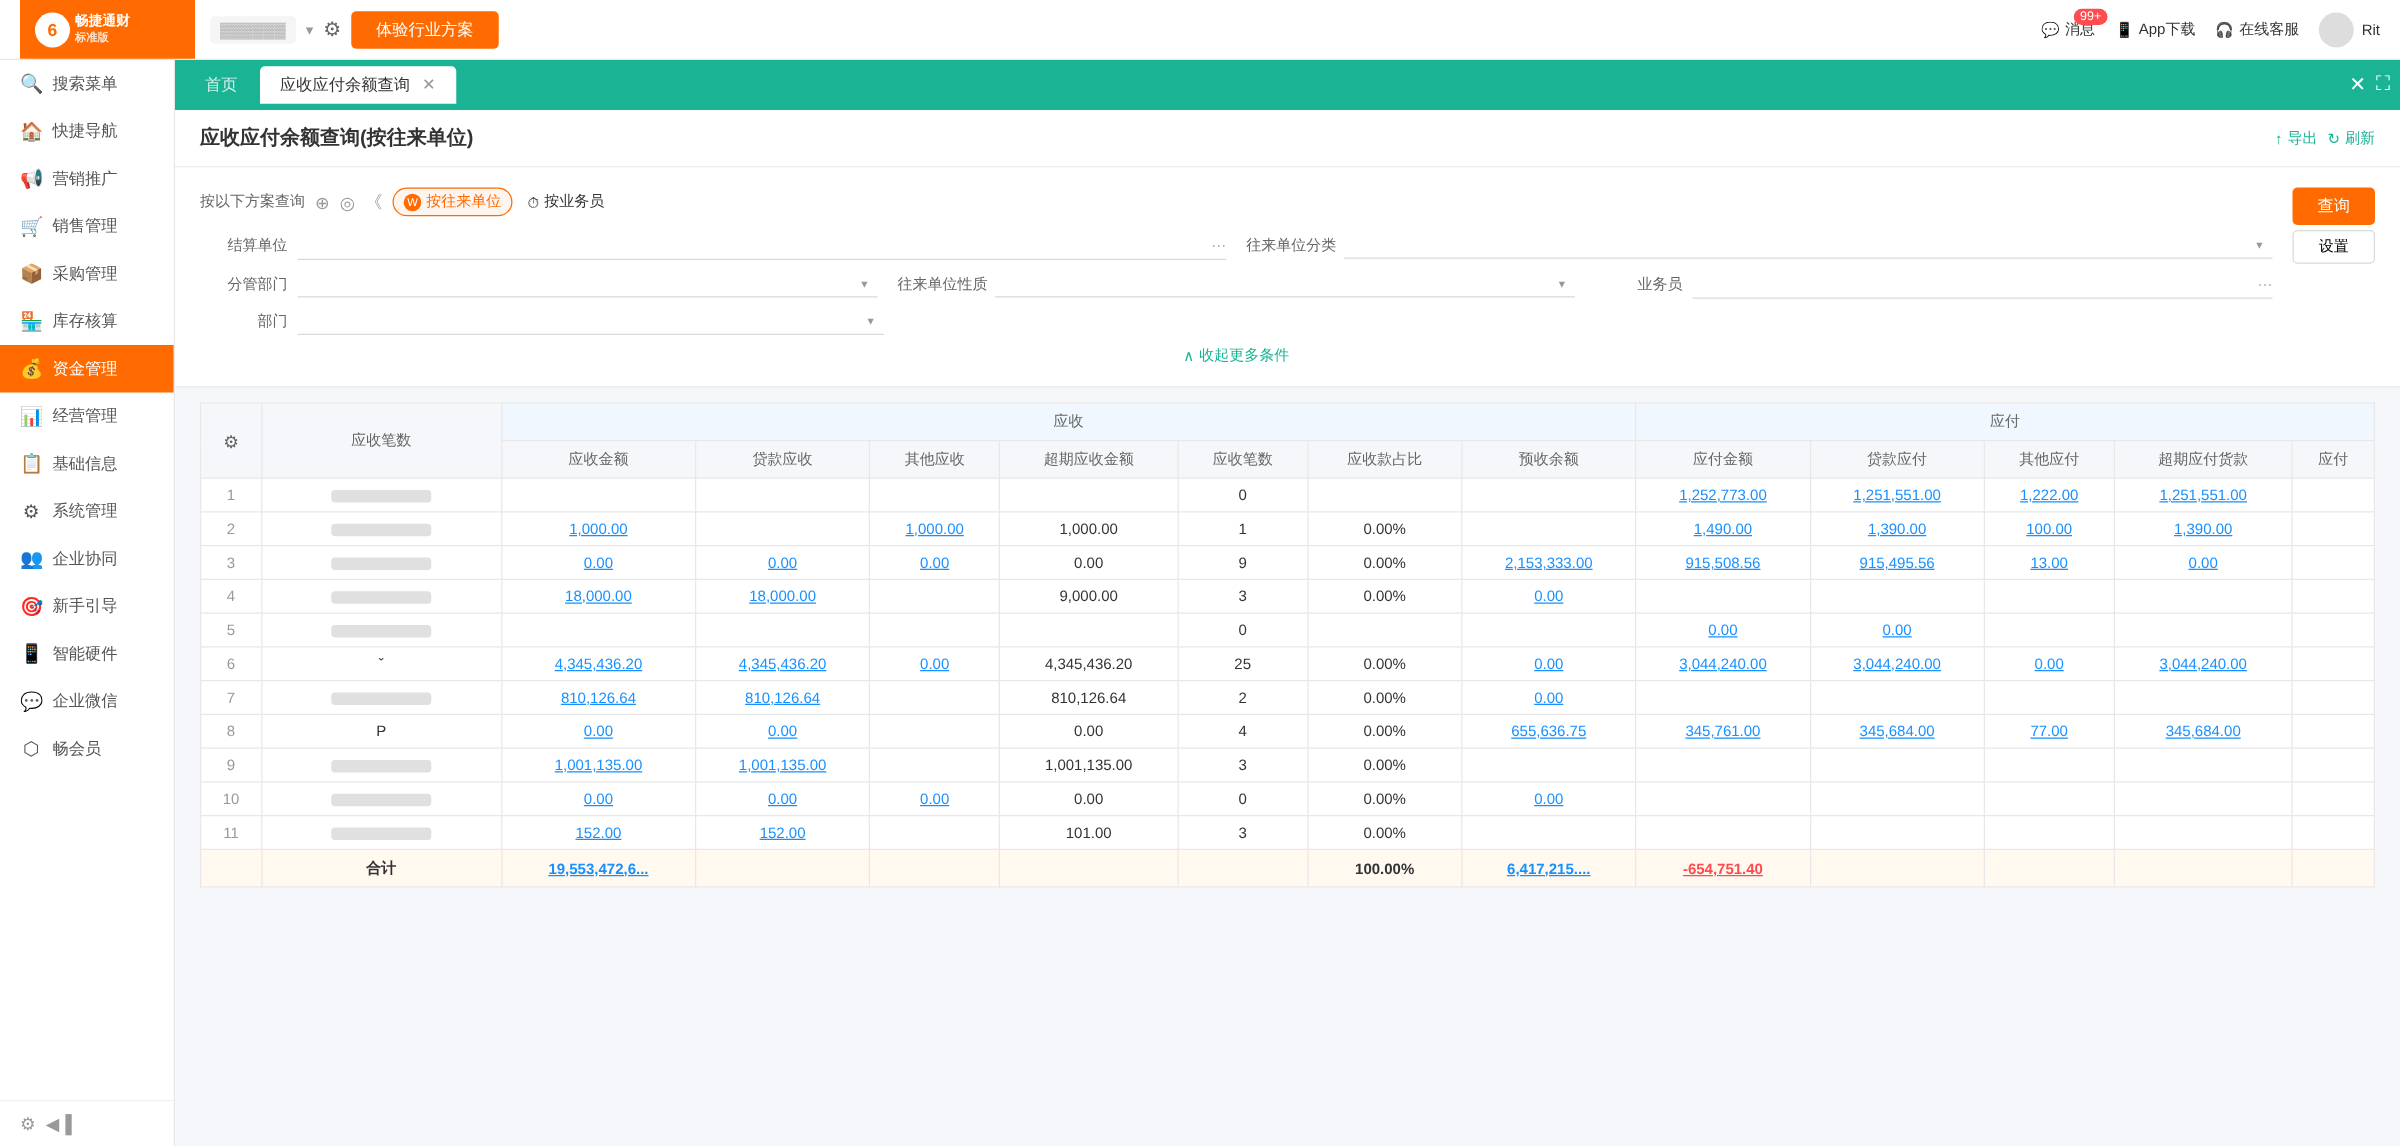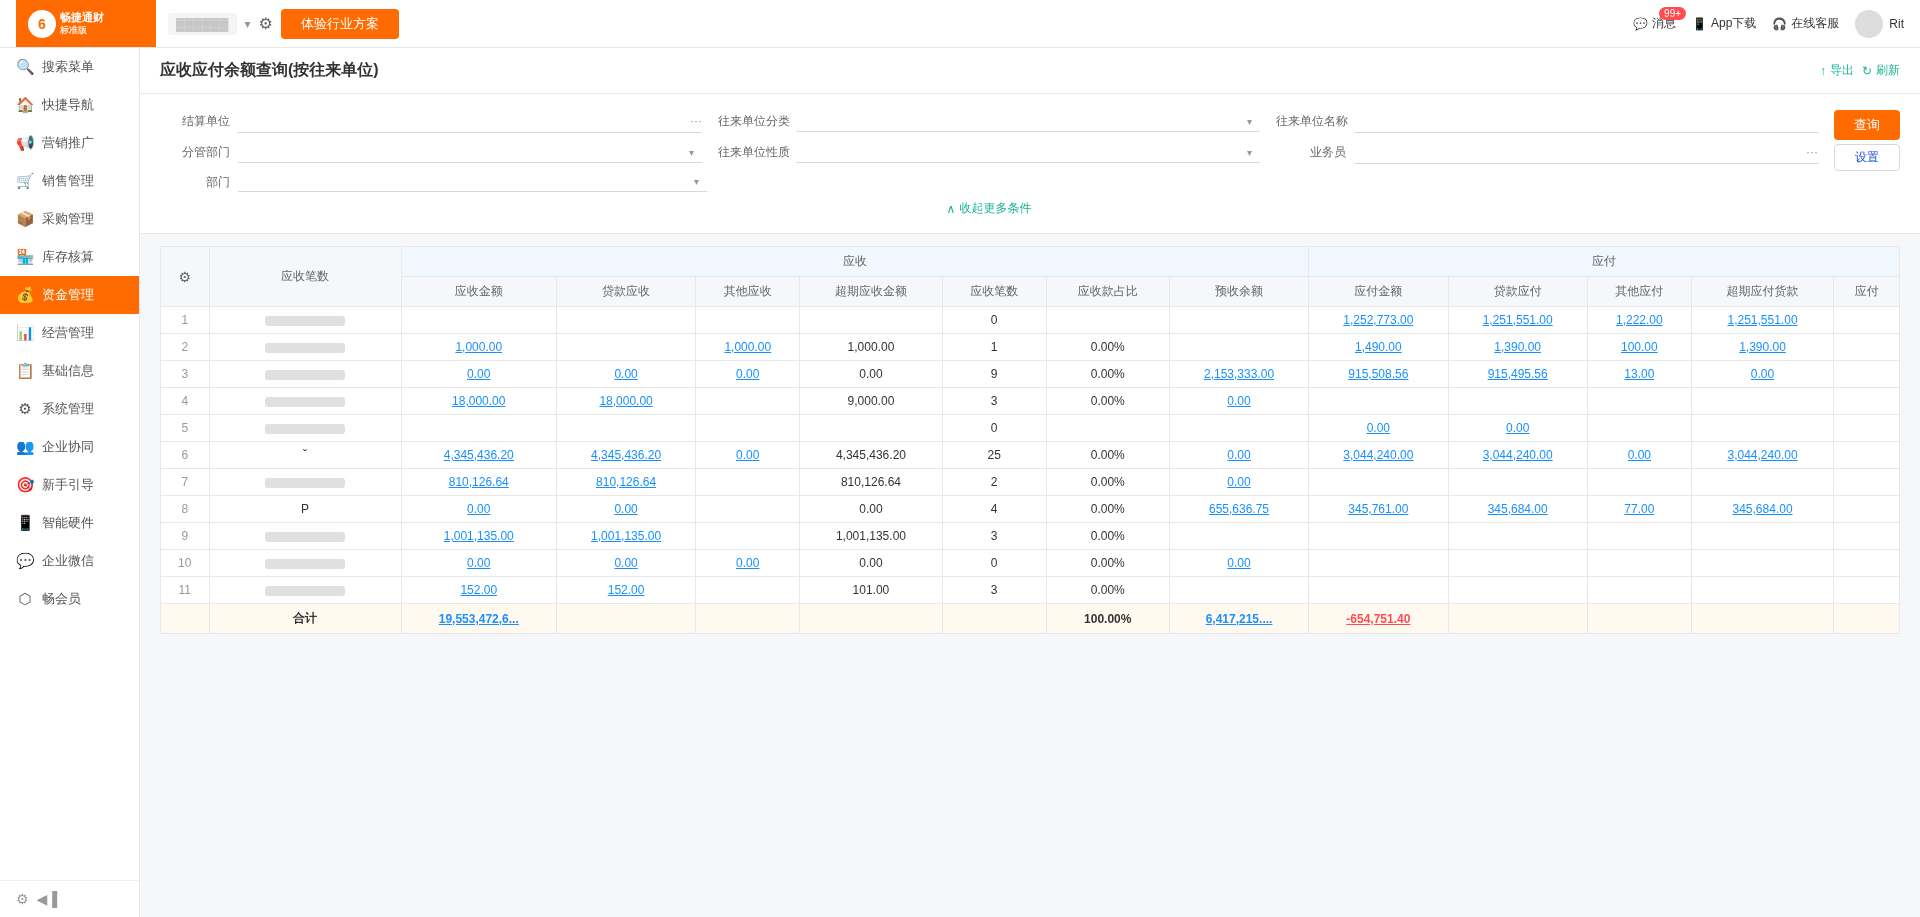--- a/index.html
+++ b/index.html
@@ -113,21 +113,21 @@
     .collapse-row { text-align: center; margin-top: 8px; }
     .collapse-btn { color: #1ab394; cursor: pointer; font-size: 12px; display: inline-flex; align-items: center; gap: 4px; }
 
     
     .query-btns { display: flex; flex-direction: column; gap: 4px; }
     .query-btn {
       background: #ff6b00; color: #fff; border: none; border-radius: 4px;
       padding: 6px 20px; cursor: pointer; font-size: 13px;
     }
     .set-btn {
-      background: #fff; color: #1d4ed8; border: 1px solid #d9d9d9; border-radius: 4px;
+      background: #fff; color: #000000; border: 1px solid #d9d9d9; border-radius: 4px;
       padding: 4px 20px; cursor: pointer; font-size: 12px;
     }
 
     
     .table-wrapper { padding: 0 20px 20px; margin-top: 12px; }
     .data-table { width: 100%; border-collapse: collapse; background: #fff; font-size: 12px; }
     .data-table th, .data-table td { border: 1px solid #e8e8e8; padding: 6px 8px; text-align: center; white-space: nowrap; }
     .data-table thead th { background: #f5f7fa; color: #666; font-weight: normal; }
     .data-table thead .group-header { background: #f0f7ff; }
     .data-table .link-cell { color: #1890ff; text-decoration: underline; cursor: pointer; }
@@ -246,20 +246,33 @@
       <span>畅会员</span>
     </div>
     <div class="sidebar-bottom">
       <span class="sidebar-bottom-icon">⚙</span>
       <span class="sidebar-bottom-icon">◀▐</span>
     </div>
   </div>
 
   <div class="content-area">
 
+    <div class="tab-bar">
+      <div class="tab-item">
+        <span>首页</span>
+      </div>
+      <div class="tab-item active">
+        <span>应收应付余额查询</span>
+        <span class="tab-close">✕</span>
+      </div>
+      <div class="tab-bar-actions">
+        <span class="tab-bar-btn">✕</span>
+        <span class="tab-bar-btn">⛶</span>
+      </div>
+    </div>
 
     <div class="page-content">
 
       <div class="page-header">
         <h2 class="page-title">应收应付余额查询(按往来单位)</h2>
         <div class="page-actions">
           <button class="action-btn">
             <span>↑</span>
             <span>导出</span>
           </button>
@@ -267,41 +280,53 @@
             <span>↻</span>
             <span>刷新</span>
           </button>
         </div>
       </div>
 
       <div class="filter-area">
         <div style="display:flex;gap:16px;align-items:flex-start;">
           <div style="flex:1;">
 
+            <div class="filter-schemes">
+              <span class="scheme-label">按以下方案查询</span>
+              <span class="scheme-add">⊕</span>
+              <span class="scheme-eye">◎</span>
+              <span class="scheme-back">《</span>
+              <div class="scheme-options">
+                <div class="scheme-option active">
+                  <div class="scheme-option-icon">W</div>
+                  <span>按往来单位</span>
+                </div>
+                <div class="scheme-option">
+                  <span>⏱</span>
+                  <span>按业务员</span>
+                </div>
+              </div>
+            </div>
 
             <div class="filter-rows">
 
               <div class="filter-row">
                 <div class="filter-field">
                   <span class="filter-label">结算单位</span>
                   <div style="flex:1;display:flex;align-items:center;border-bottom:1px solid #d9d9d9;">
                     <input class="filter-input" type="text" style="border: none; flex: 1 1 0%; outline: none;">
                     <span class="filter-dots">···</span>
                   </div>
                 </div>
                 <div class="filter-field">
                   <span class="filter-label">往来单位分类</span>
                   <div class="filter-select">
                     <span></span>
                       <span class="filter-chevron">▾</span>
                   </div>
-                </div>
-                <div class="filter-field">
-                  <span class="filter-label">往来单位名称</span>
-                  <input class="filter-input" type="text" style="">
                 </div>
               </div>
 
               <div class="filter-row">
                 <div class="filter-field">
                   <span class="filter-label">分管部门</span>
                   <div class="filter-select">
                     <span></span>
                       <span class="filter-chevron">▾</span>
                   </div>

